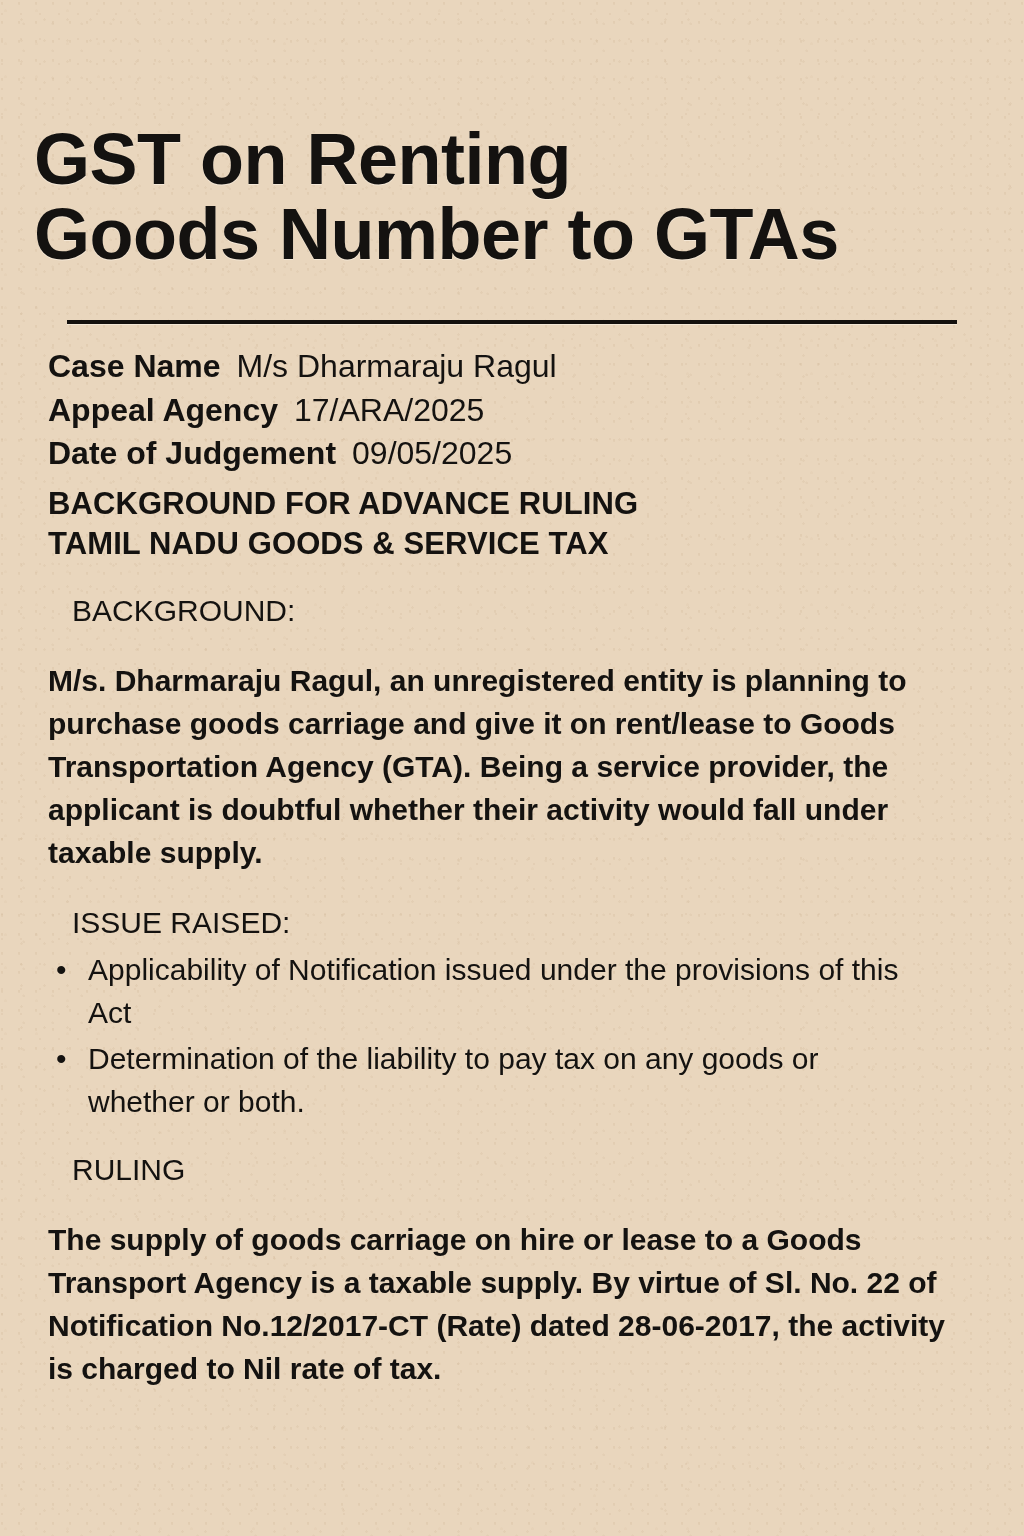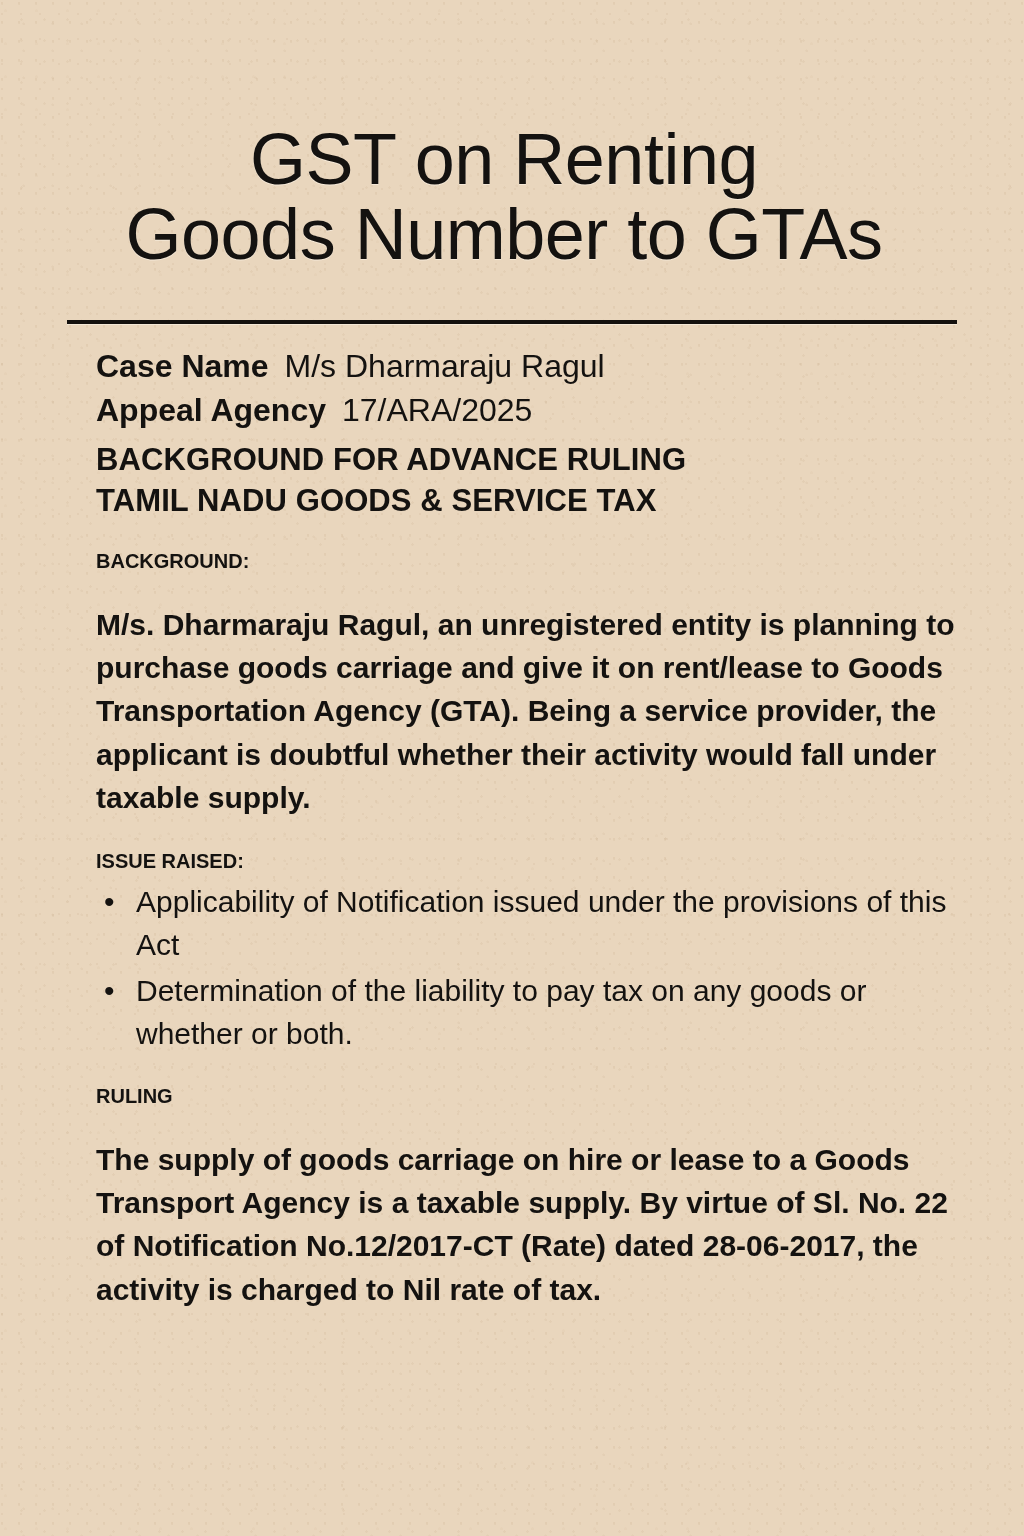--- a/index.html
+++ b/index.html
@@ -30,65 +30,66 @@
     background-size: 17px 19px, 23px 21px, 29px 27px, 19px 25px, 31px 33px;
     background-position: 0 0, 7px 11px, 13px 3px, 5px 17px, 21px 9px;
   }
   #page {
     position: relative;
     z-index: 2;
     padding: 0;
   }
 
   .poster-title {
-    text-align: center;
-    font-weight: 400;
+    text-align: left;
+    font-weight: 700;
     font-size: 72px;
     line-height: 1.04;
     letter-spacing: -0.5px;
     padding: 74px 50px 0 34px;
     font-stretch: condensed;
     text-shadow: 0 1px 0 rgba(255,248,236,.55);
   }
   .poster-title .t-line { display: block; white-space: nowrap; }
 
   .rule {
     height: 4px;
     background: #14110e;
     margin: 32px auto 0 auto;
     width: 890px;
     box-shadow: 0 1px 0 rgba(255,250,240,.5);
   }
 
-  .content { padding: 22px 62px 0 96px; }
+  .content { padding: 22px 62px 0 48px; }
 
   .meta-row {
     font-size: 32px;
     line-height: 1.30;
     margin-bottom: 2px;
     white-space: nowrap;
   }
   .meta-label { font-weight: 700; }
   .meta-value { font-weight: 400; margin-left: 16px; }
 
   .authority {
     font-weight: 700;
     font-size: 31px;
     line-height: 1.30;
     letter-spacing: .1px;
     margin-top: 9px;
   }
   .authority .a-line { display: block; white-space: nowrap; }
 
   .section-heading {
-    font-weight: 700;
-    font-size: 20px;
+    font-weight: 400;
+    font-size: 30px;
     line-height: 1.2;
     margin-top: 28px;
     margin-bottom: 7px;
+    margin-left: 24px;
   }
 
   .body-text {
     font-size: 30px;
     line-height: 1.44;
     font-weight: 700;
     max-width: 900px;
   }
 
   ul.bullets {
@@ -130,20 +131,23 @@
 
   <div class="content">
 
     <div class="meta-block">
       <div class="meta-row">
         <span class="meta-label">Case Name</span><span class="meta-value">M/s Dharmaraju Ragul</span>
       </div>
       <div class="meta-row">
         <span class="meta-label">Appeal Agency</span><span class="meta-value">17/ARA/2025</span>
       </div>
+      <div class="meta-row">
+        <span class="meta-label">Date of Judgement</span><span class="meta-value">09/05/2025</span>
+      </div>
     </div>
 
     <div class="authority">
       <span class="a-line">BACKGROUND FOR ADVANCE RULING</span>
       <span class="a-line">TAMIL NADU GOODS &amp; SERVICE TAX</span>
     </div>
 
     <h2 class="section-heading">BACKGROUND:</h2>
     <p class="body-text">M/s. Dharmaraju Ragul, an unregistered entity is planning to purchase goods carriage and give it on rent/lease to Goods Transportation Agency (GTA). Being a service provider, the applicant is doubtful whether their activity would fall under taxable supply.</p>
 

